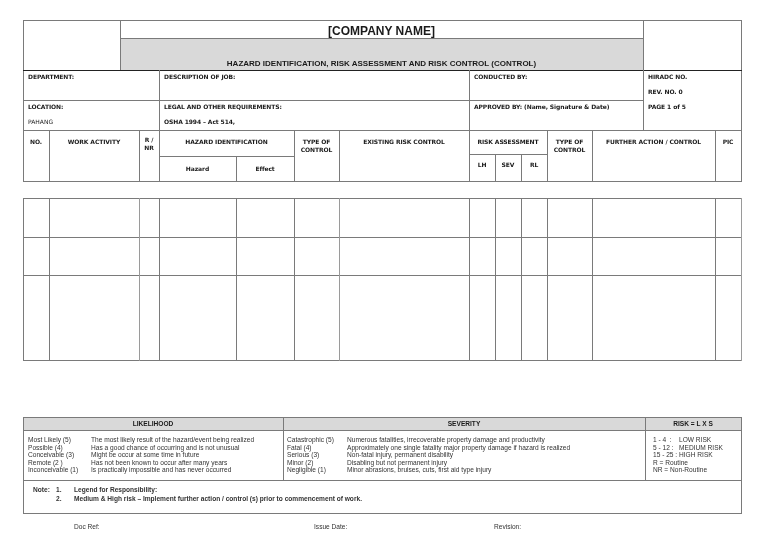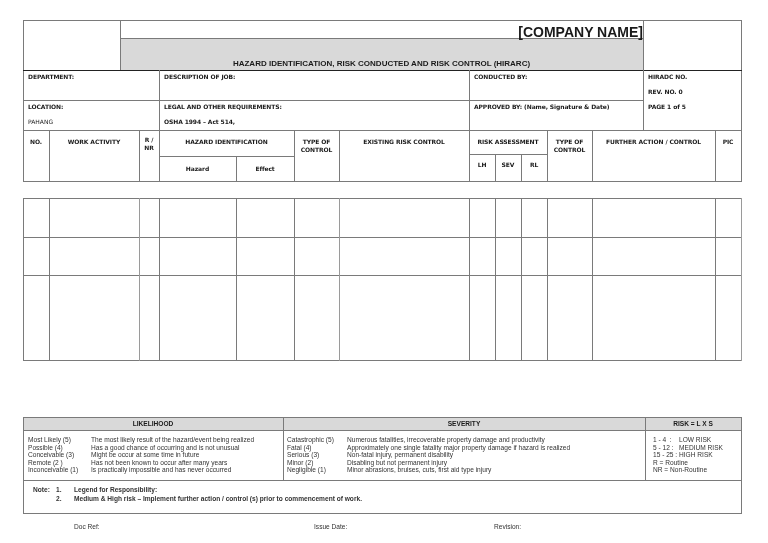--- a/index.html
+++ b/index.html
@@ -23,22 +23,22 @@
   <div class="abs" style="left:120px;top:38px;width:523px;height:32px;background:#d9d9d9;"></div>
 
   <div class="ln" style="left:23px;top:20px;width:719px;height:1px;"></div>
   <div class="ln" style="left:23px;top:20px;width:1px;height:161px;"></div>
   <div class="ln" style="left:741px;top:20px;width:1px;height:161px;"></div>
   <div class="ln" style="left:120px;top:20px;width:1px;height:50px;"></div>
   <div class="ln" style="left:643px;top:20px;width:1px;height:50px;"></div>
   <div class="ln" style="left:120px;top:38px;width:523px;height:1px;"></div>
   <div class="lnd" style="left:23px;top:70px;width:719px;height:1px;"></div>
 
-  <div class="t arb center" style="left:120px;top:24px;width:523px;font-size:14px;text-align:right;">[COMPANY NAME]</div>
-  <div class="t arb center" style="left:120px;top:59px;width:523px;font-size:8px;">HAZARD IDENTIFICATION, RISK CONDUCTED AND RISK CONTROL (HIRARC)</div>
+  <div class="t arb center" style="left:120px;top:24px;width:523px;font-size:12px;">[COMPANY NAME]</div>
+  <div class="t arb center" style="left:120px;top:59px;width:523px;font-size:8px;">HAZARD IDENTIFICATION, RISK ASSESSMENT AND RISK CONTROL (CONTROL)</div>
 </div>
 
 <div>
   <div class="ln" style="left:159px;top:70px;width:1px;height:60px;"></div>
   <div class="ln" style="left:469px;top:70px;width:1px;height:60px;"></div>
   <div class="ln" style="left:643px;top:70px;width:1px;height:60px;"></div>
   <div class="ln" style="left:23px;top:100px;width:620px;height:1px;"></div>
   <div class="ln" style="left:23px;top:130px;width:719px;height:1px;"></div>
 
   <div class="t cal" style="left:28px;top:73px;">DEPARTMENT:</div>

